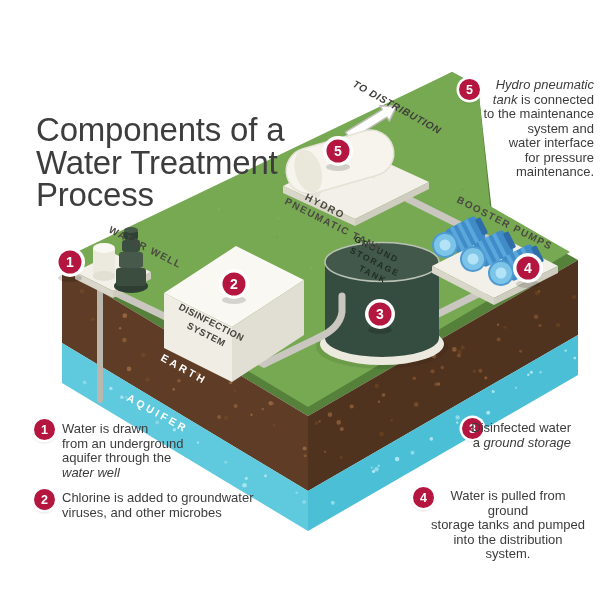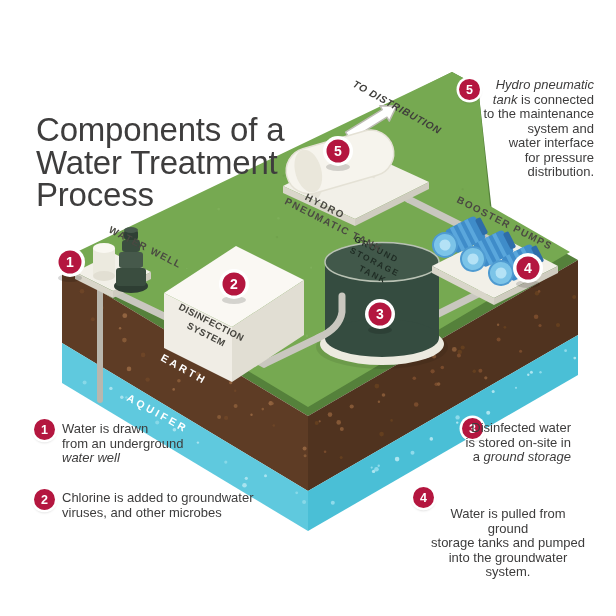--- a/index.html
+++ b/index.html
@@ -325,47 +325,47 @@
   <div class="title">
     <div>Components of a</div>
     <div>Water Treatment</div>
     <div>Process</div>
   </div>
 
   <span class="co-badge" style="left: 34px; top: 419px; background: rgb(180, 22, 63);">1</span>
   <div class="co-text align-left" style="left:62px;top:422px;width:160px;">
       <div><span>Water is drawn</span></div>
       <div><span>from an underground</span></div>
+      <div><span>aquifer through the</span></div>
       <div><span class="em">water well</span></div>
     </div>
 
   <span class="co-badge" style="left: 34px; top: 489px; background: rgb(180, 22, 63);">2</span>
   <div class="co-text align-left" style="left:62px;top:491px;width:200px;">
       <div><span>Chlorine is added to groundwater</span></div>
       <div><span>viruses, and other microbes</span></div>
     </div>
 
   <span class="co-badge" style="left: 462px; top: 418px; background: rgb(180, 22, 63);">3</span>
   <div class="co-text align-right" style="left:447px;top:421px;width:124px;">
       <div><span>Disinfected water</span></div>
-      <div><span>is stored on-site in</span></div>
       <div><span>a </span><span class="em">ground storage</span></div>
     </div>
 
   <span class="co-badge" style="left: 413px; top: 487px; background: rgb(180, 22, 63);">4</span>
-  <div class="co-text align-center" style="left:430px;top:507px;width:156px;">
+  <div class="co-text align-center" style="left:430px;top:489px;width:156px;">
       <div><span>Water is pulled from ground</span></div>
       <div><span>storage tanks and pumped</span></div>
-      <div><span>into the groundwater system.</span></div>
+      <div><span>into the distribution system.</span></div>
     </div>
 
   <span class="co-badge" style="left: 459px; top: 79px; background: rgb(180, 22, 63);">5</span>
   <div class="co-text align-right" style="left:464px;top:78px;width:130px;">
       <div><span class="em">Hydro pneumatic</span></div>
       <div><span class="em">tank</span><span> is connected</span></div>
       <div><span>to the maintenance</span></div>
       <div><span>system and</span></div>
       <div><span>water interface</span></div>
       <div><span>for pressure</span></div>
-      <div><span>distribution.</span></div>
+      <div><span>maintenance.</span></div>
     </div>
 
 </div>
 
 </body></html>

